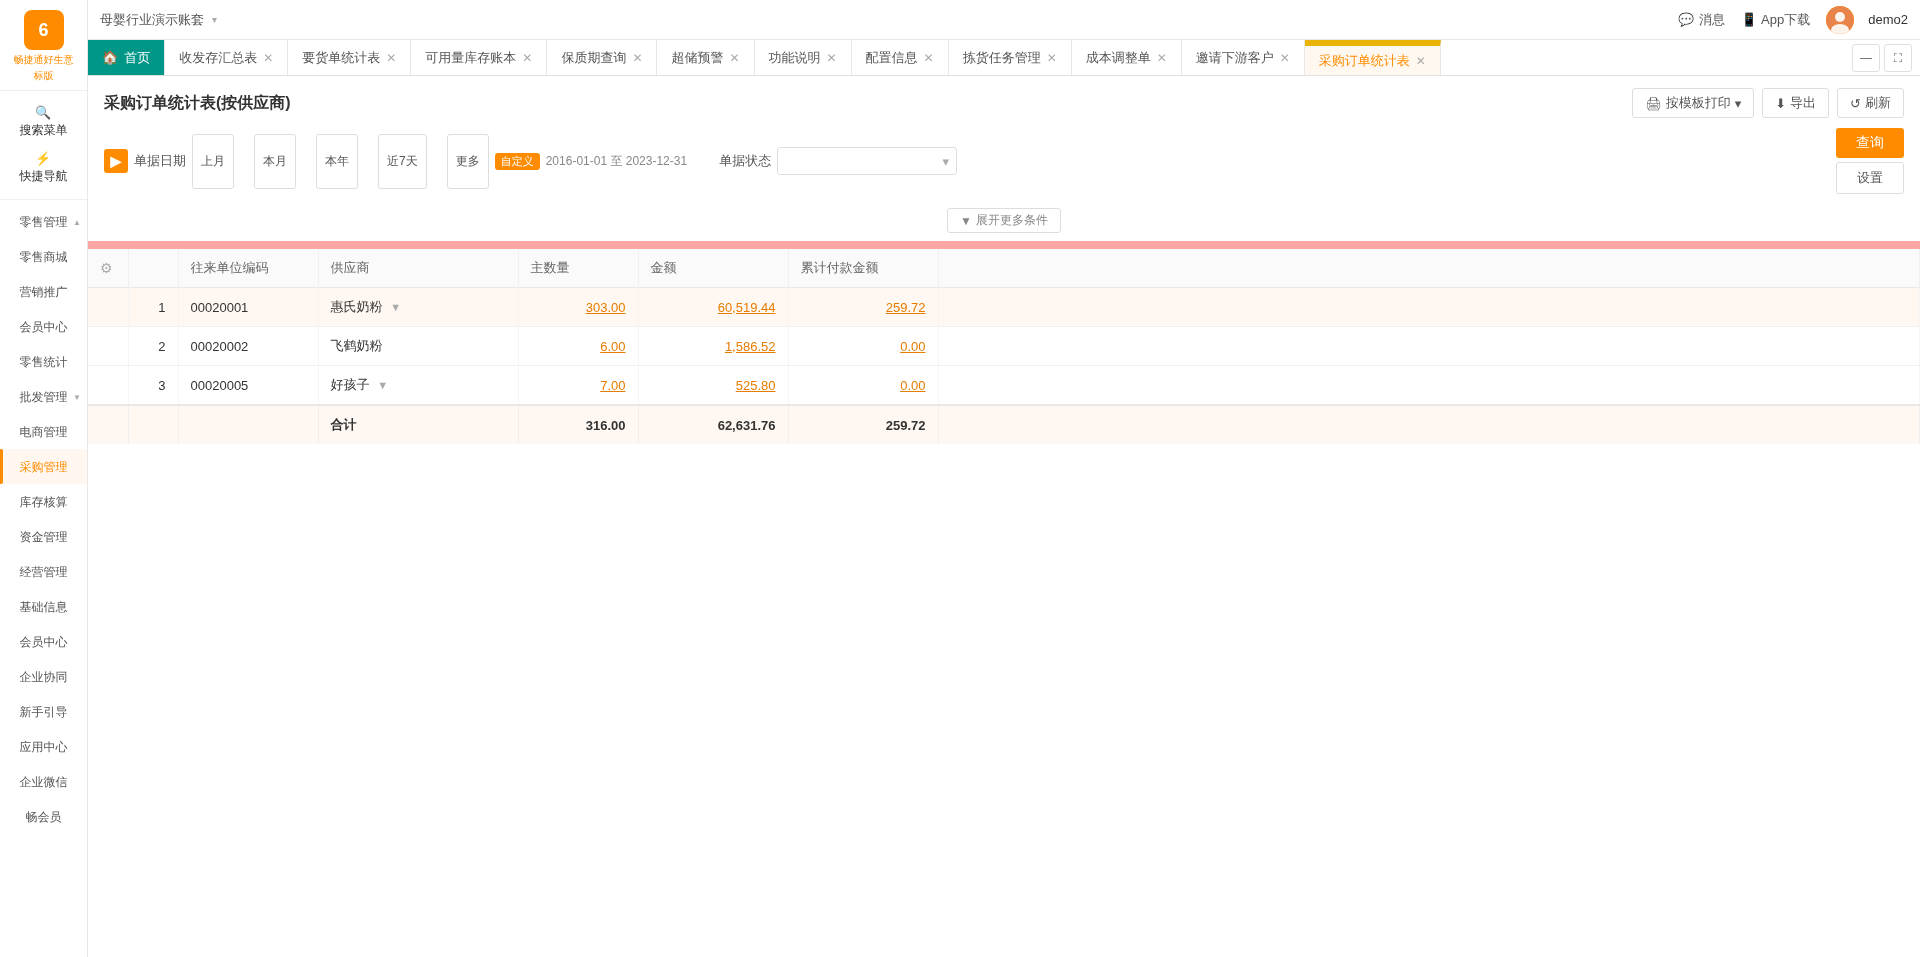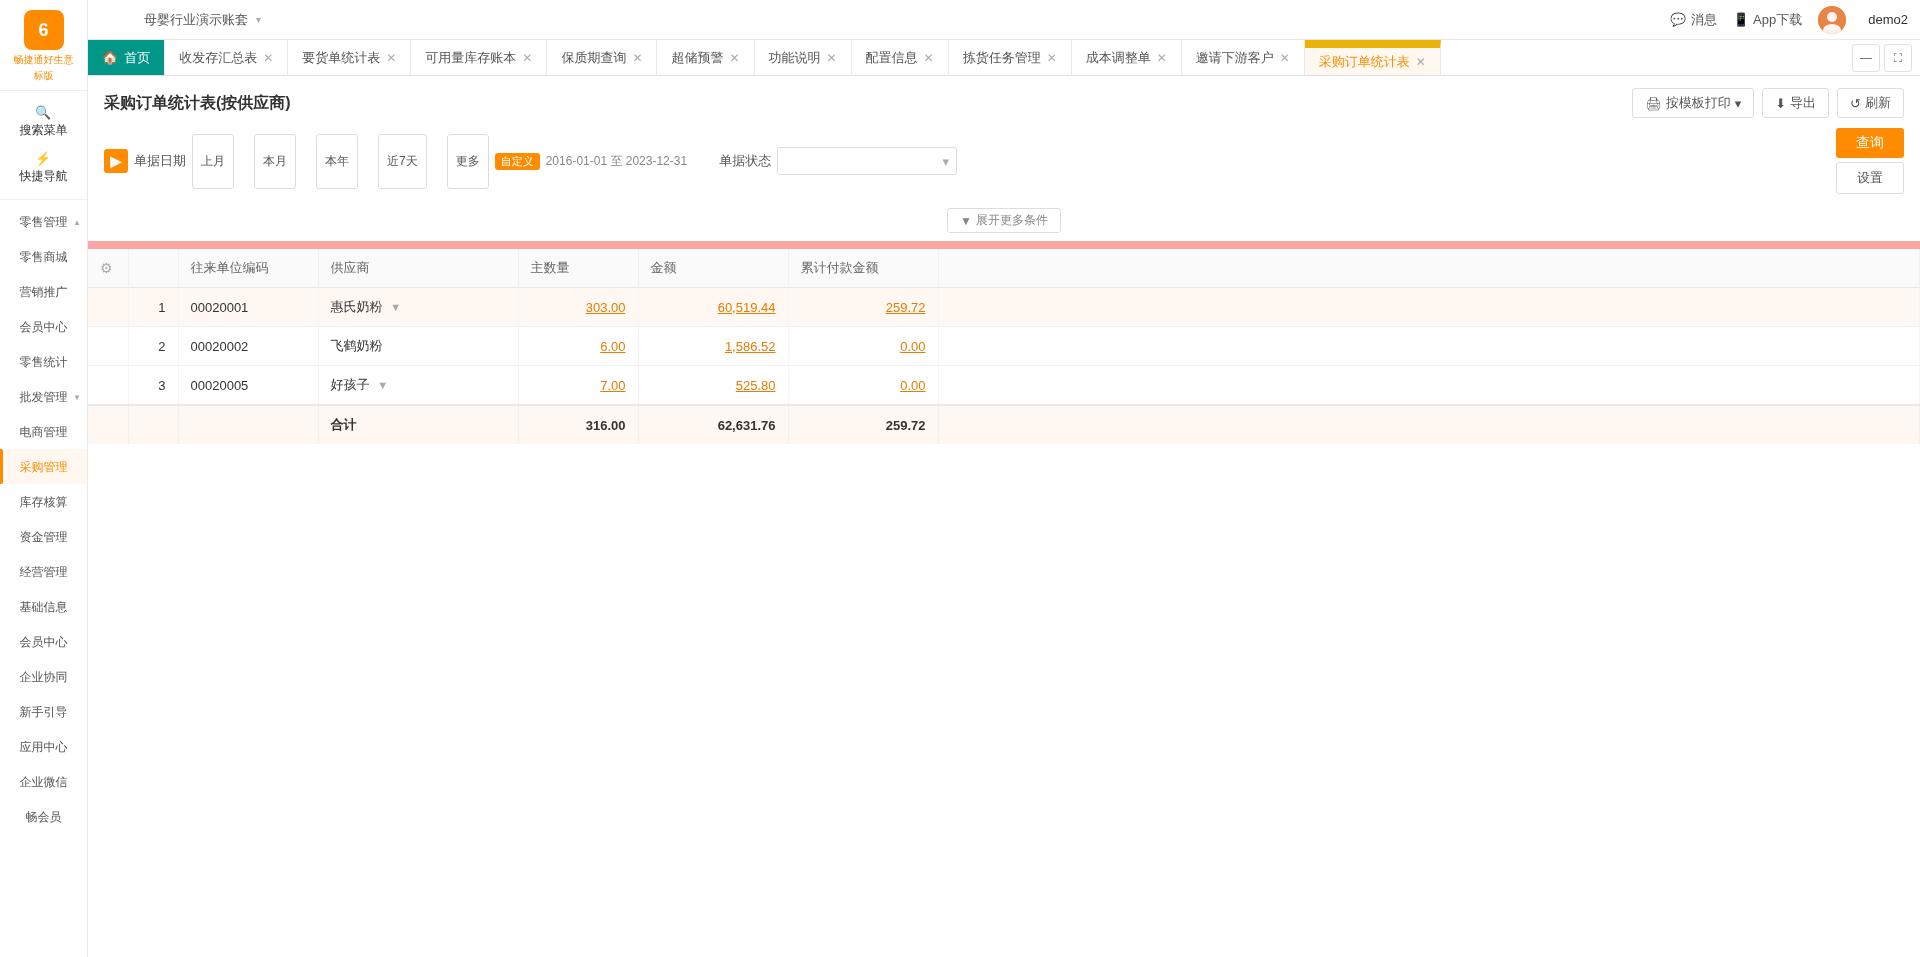--- a/index.html
+++ b/index.html
@@ -20,35 +20,35 @@
     .sidebar-nav-label { font-size: 12px; color: #555; margin-top: 2px; text-align: center; }
     .sidebar-nav-item.has-arrow::after { content: "▲"; font-size: 8px; color: #aaa; position: absolute; right: 6px; top: 50%; transform: translateY(-50%); }
     .sidebar-nav-item.has-arrow-down::after { content: "▼"; font-size: 8px; color: #aaa; position: absolute; right: 6px; top: 50%; transform: translateY(-50%); }
     .sidebar-active-bar { width: 3px; background: #ff8c00; position: absolute; left: 0; top: 0; bottom: 0; border-radius: 0 2px 2px 0; }
 
     
     .main { flex: 1; display: flex; flex-direction: column; overflow: hidden; }
 
     
     .topbar { height: 40px; background: #fff; display: flex; align-items: center; justify-content: space-between; padding: 0 12px; border-bottom: 1px solid #e8e8e8; flex-shrink: 0; }
-    .topbar-left { display: flex; align-items: center; gap: 8px; margin-left: 44px; }
+    .topbar-left { display: flex; align-items: center; gap: 8px; }
     .topbar-title { font-size: 13px; color: #555; }
     .topbar-dropdown-icon { color: #aaa; font-size: 10px; cursor: pointer; }
     .topbar-right { display: flex; align-items: center; gap: 16px; }
     .topbar-msg { display: flex; align-items: center; gap: 4px; font-size: 13px; color: #555; cursor: pointer; }
     .topbar-app { display: flex; align-items: center; gap: 4px; font-size: 13px; color: #555; cursor: pointer; }
-    .topbar-user { display: flex; align-items: center; gap: 22px; cursor: pointer; }
+    .topbar-user { display: flex; align-items: center; gap: 14px; cursor: pointer; }
     .user-avatar { width: 28px; height: 28px; background: #ff8c00; border-radius: 50%; display: flex; align-items: center; justify-content: center; color: white; font-size: 12px; overflow: hidden; }
     .user-name { font-size: 13px; color: #333; }
 
     
     .tabbar { height: 36px; background: #fff; display: flex; align-items: center; border-bottom: 1px solid #e0e0e0; flex-shrink: 0; overflow-x: auto; padding: 0 0; }
     .tabbar::-webkit-scrollbar { height: 0; }
     .tab-item { display: flex; align-items: center; height: 36px; padding: 0 14px; font-size: 13px; color: #555; cursor: pointer; border-right: 1px solid #e8e8e8; white-space: nowrap; flex-shrink: 0; gap: 6px; }
-    .tab-item.active { background: #fff8f0; color: #ff8c00; border-top: 8px solid #eab308; }
+    .tab-item.active { background: #fff8f0; color: #ff8c00; border-top: 6px solid #eab308; }
     .tab-item .tab-close { color: #aaa; font-size: 12px; cursor: pointer; }
     .tab-home { background: #009688; color: white; font-size: 13px; }
     .tabbar-controls { display: flex; align-items: center; margin-left: auto; padding-right: 8px; flex-shrink: 0; }
     .tabbar-ctrl-btn { width: 28px; height: 28px; display: flex; align-items: center; justify-content: center; cursor: pointer; color: #666; border: 1px solid #e0e0e0; border-radius: 3px; margin-left: 4px; font-size: 12px; }
 
     
     .page-content { flex: 1; overflow-y: auto; background: #fca5a5; padding: 0; display: flex; flex-direction: column; }
 
     
     .page-header { background: #fff; padding: 12px 16px 0; border-bottom: none; display: flex; align-items: center; justify-content: space-between; }

